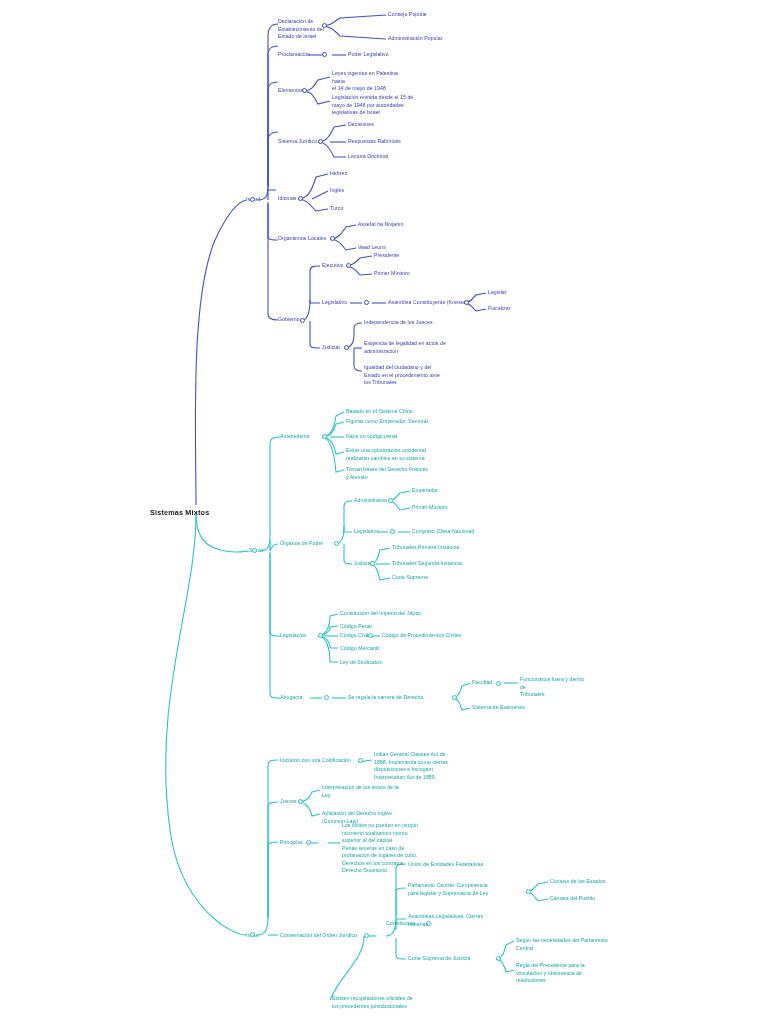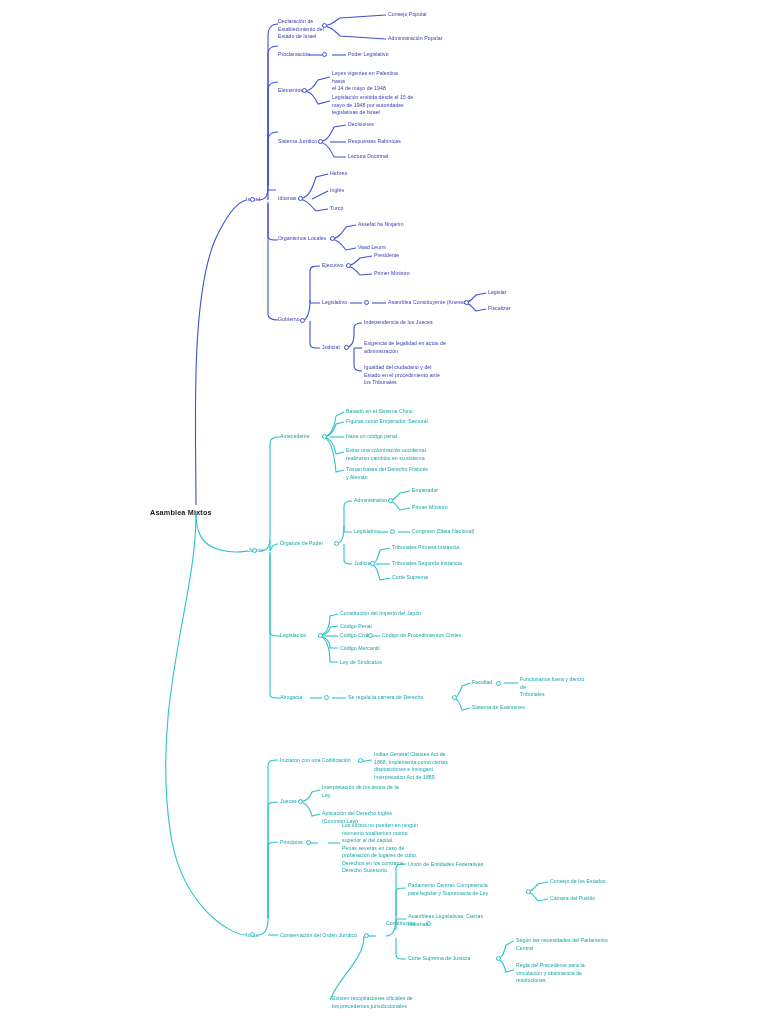--- a/index.html
+++ b/index.html
@@ -137,21 +137,21 @@
 
       <path d="M526,892 C532,892 534,888 538,884 L548,882"></path>
       <path d="M526,892 C532,892 534,896 538,901 L548,899"></path>
 
       <path d="M496,959 C502,959 504,953 506,945 L514,941"></path>
       <path d="M496,959 C502,959 504,965 506,972 L514,970"></path>
     </g>
   </svg>
 
   <div class="node root" style="left:150px;top:508px;">
-    <span class="txt">Asamblea Mixtos</span>
+    <span class="txt">Sistemas Mixtos</span>
   </div>
 
   <div class="node l1 bluetext" style="left:246px;top:195px;">
     <span class="txt">Israel</span>
   </div>
   <div class="dot" style="left:250px;top:197px;"></div>
 
   <div class="node bluetext" style="left:278px;top:18px;width:48px;">
     <span class="txt">Declaración de Establecimiento del
 Estado de Israel</span>

